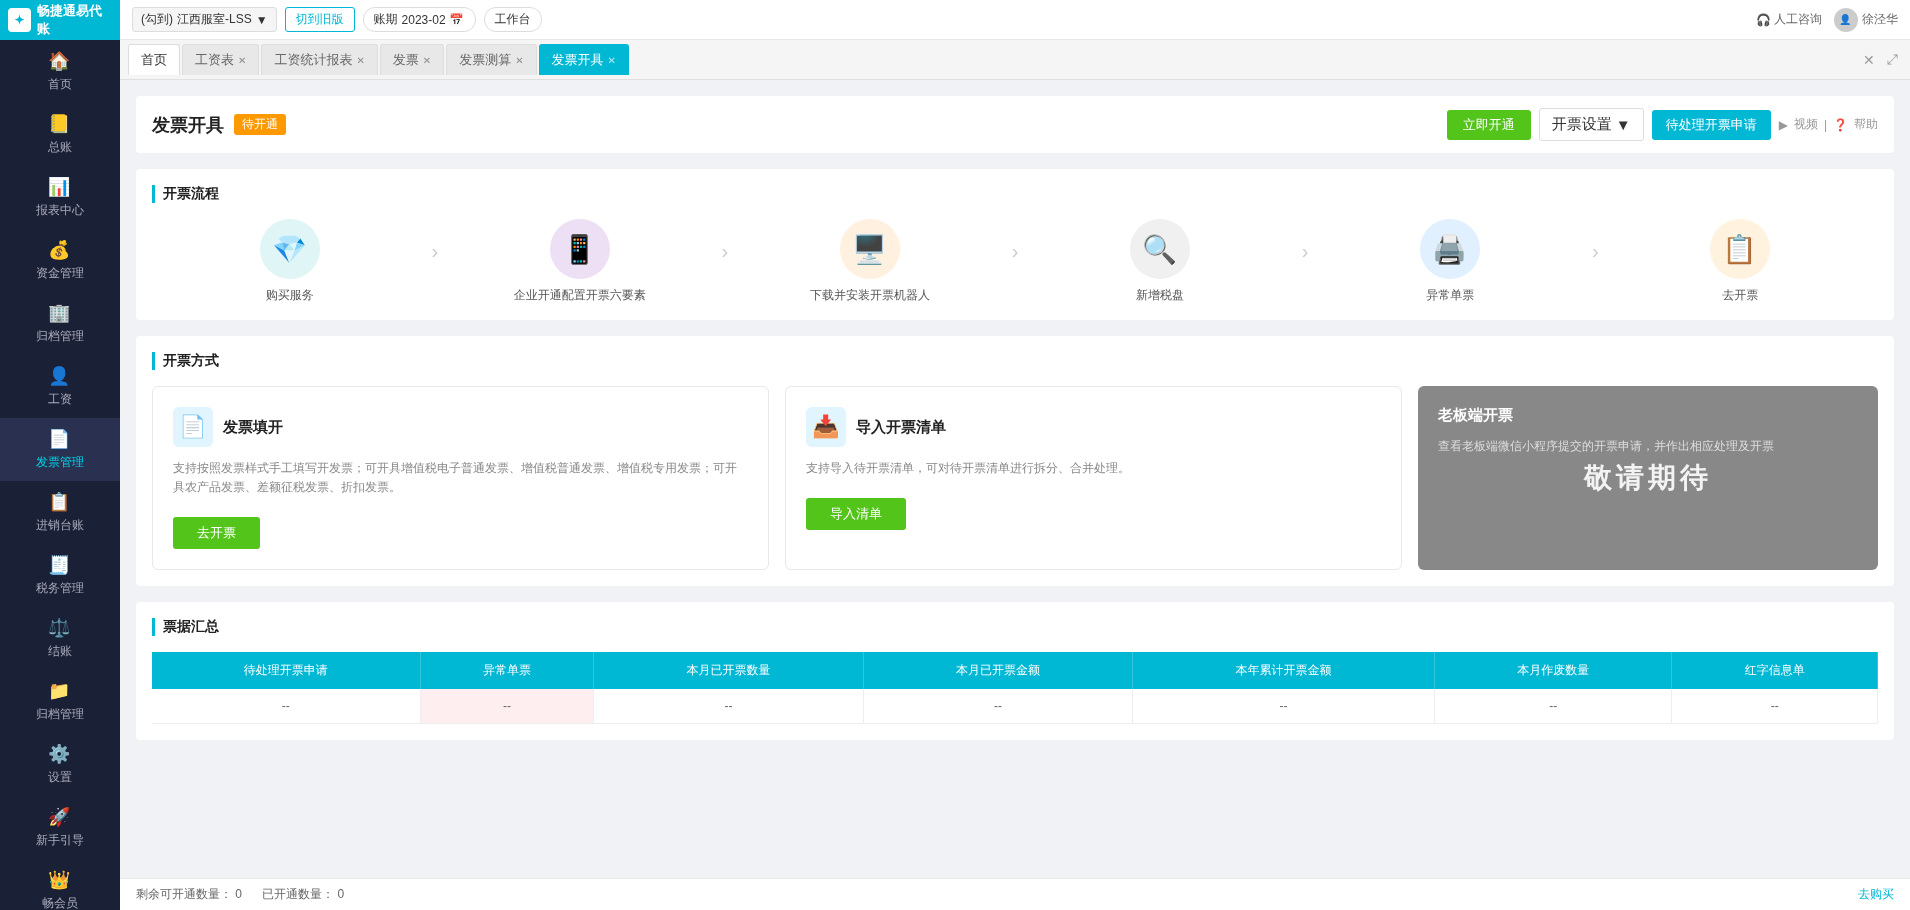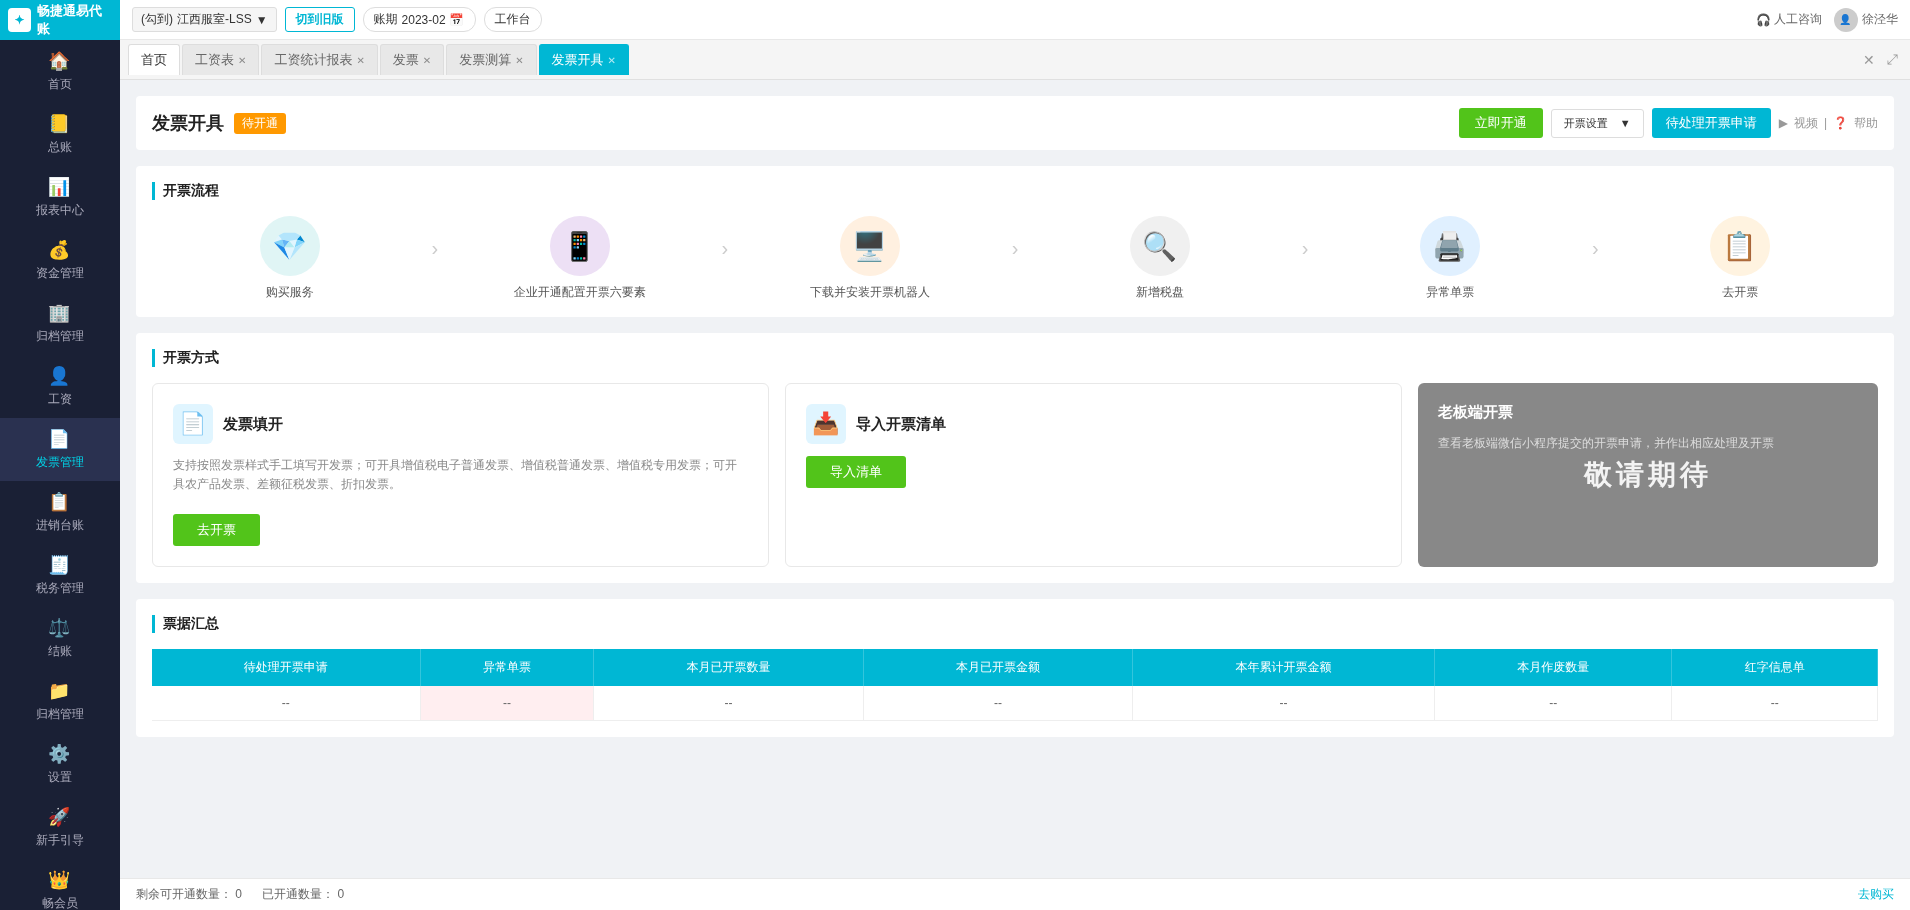--- a/index.html
+++ b/index.html
@@ -13,42 +13,42 @@
     .sidebar-item.active { background: #2a3150; color: #00d4e8; }
     .sidebar-item .icon { font-size: 18px; }
 
     
     .main { flex: 1; display: flex; flex-direction: column; height: 910px; overflow: hidden; }
 
     
     .topbar { height: 40px; background: #fff; display: flex; align-items: center; justify-content: space-between; padding: 12px 12px; border-bottom: 1px solid #e8e8e8; flex-shrink: 0; }
     .topbar-left { display: flex; align-items: center; gap: 8px; }
     .company-select { display: flex; align-items: center; gap: 4px; background: #f5f5f5; border: 1px solid #ddd; border-radius: 3px; padding: 3px 8px; font-size: 12px; color: #333; cursor: pointer; }
-    .btn-switch { background: #fff; border: 1px solid #00b7d4; color: #00b7d4; padding: 3px 10px; border-radius: 3px; cursor: pointer; font-size: 12px; font-weight: bold; }
+    .btn-switch { background: #fff; border: 1px solid #00b7d4; color: #00b7d4; padding: 3px 10px; border-radius: 3px; cursor: pointer; font-size: 12px; }
     .btn-period { background: #fff; border: 1px solid #ddd; color: #333; padding: 3px 10px; border-radius: 12px; cursor: pointer; font-size: 12px; display: flex; align-items: center; gap: 4px; }
     .topbar-right { display: flex; align-items: center; gap: 12px; color: #666; font-size: 12px; }
     .avatar { width: 24px; height: 24px; background: #ccc; border-radius: 50%; display: inline-flex; align-items: center; justify-content: center; font-size: 10px; }
 
     
     .tabbar { height: 40px; background: #f5f5f5; display: flex; align-items: center; padding: 0 8px; border-bottom: 1px solid #e0e0e0; flex-shrink: 0; gap: 2px; }
     .tab { display: flex; align-items: center; gap: 4px; padding: 6px 12px; border-radius: 3px 3px 0 0; cursor: pointer; font-size: 13px; background: #e8e8e8; color: #666; border: 1px solid #ddd; border-bottom: none; }
     .tab.active { background: #00b7d4; color: #fff; border-color: #00b7d4; }
     .tab .close { font-size: 10px; opacity: 0.7; }
     .tab-home { background: #fff; color: #333; }
 
     
     .content { flex: 1; overflow-y: auto; padding: 16px; background: #f0f2f5; }
 
     
     .page-header { display: flex; align-items: center; justify-content: space-between; margin-bottom: 16px; background: #fff; padding: 12px 16px; border-radius: 4px; }
     .page-title { font-size: 18px; font-weight: bold; color: #222; display: flex; align-items: center; gap: 8px; }
     .badge-waiting { background: #ff9900; color: #fff; padding: 2px 8px; border-radius: 3px; font-size: 12px; }
     .page-actions { display: flex; align-items: center; gap: 8px; }
     .btn-primary-green { background: #52c41a; color: #fff; border: none; padding: 6px 16px; border-radius: 3px; cursor: pointer; font-size: 13px; }
-    .btn-outline { background: #fff; border: 1px solid #ddd; color: #333; padding: 6px 12px; border-radius: 3px; cursor: pointer; font-size: 11px; display: flex; align-items: center; gap: 12px; }
+    .btn-outline { background: #fff; border: 1px solid #ddd; color: #333; padding: 6px 12px; border-radius: 3px; cursor: pointer; font-size: 15px; display: flex; align-items: center; gap: 4px; }
     .btn-query { background: #00b7d4; color: #fff; border: none; padding: 6px 14px; border-radius: 3px; cursor: pointer; font-size: 13px; }
     .page-tools { display: flex; align-items: center; gap: 6px; color: #999; font-size: 12px; }
 
     
     .section { background: #fff; border-radius: 4px; padding: 16px; margin-bottom: 16px; }
     .section-title { font-size: 14px; font-weight: bold; color: #222; margin-bottom: 16px; padding-left: 8px; border-left: 3px solid #00b7d4; }
 
     
     .flow-steps { display: flex; align-items: center; gap: 0; }
     .flow-step { display: flex; flex-direction: column; align-items: center; gap: 8px; flex: 1; }
@@ -289,20 +289,21 @@
           </div>
           <div class="method-card-desc">支持按照发票样式手工填写开发票；可开具增值税电子普通发票、增值税普通发票、增值税专用发票；可开具农产品发票、差额征税发票、折扣发票。</div>
           <button class="method-card-btn">去开票</button>
         </div>
 
         <div class="method-card">
           <div class="method-card-header">
             <div class="method-card-icon" style="background:#e0f5ff;">📥</div>
             <div class="method-card-title">导入开票清单</div>
           </div>
+          <div class="method-card-desc">支持导入待开票清单，可对待开票清单进行拆分、合并处理。</div>
           <button class="method-card-btn">导入清单</button>
         </div>
 
         <div class="old-card">
           <div class="old-card-title">老板端开票</div>
           <div class="old-card-desc">查看老板端微信小程序提交的开票申请，并作出相应处理及开票</div>
           <div class="old-card-overlay">
             <div class="coming-soon">敬请期待</div>
           </div>
         </div>

